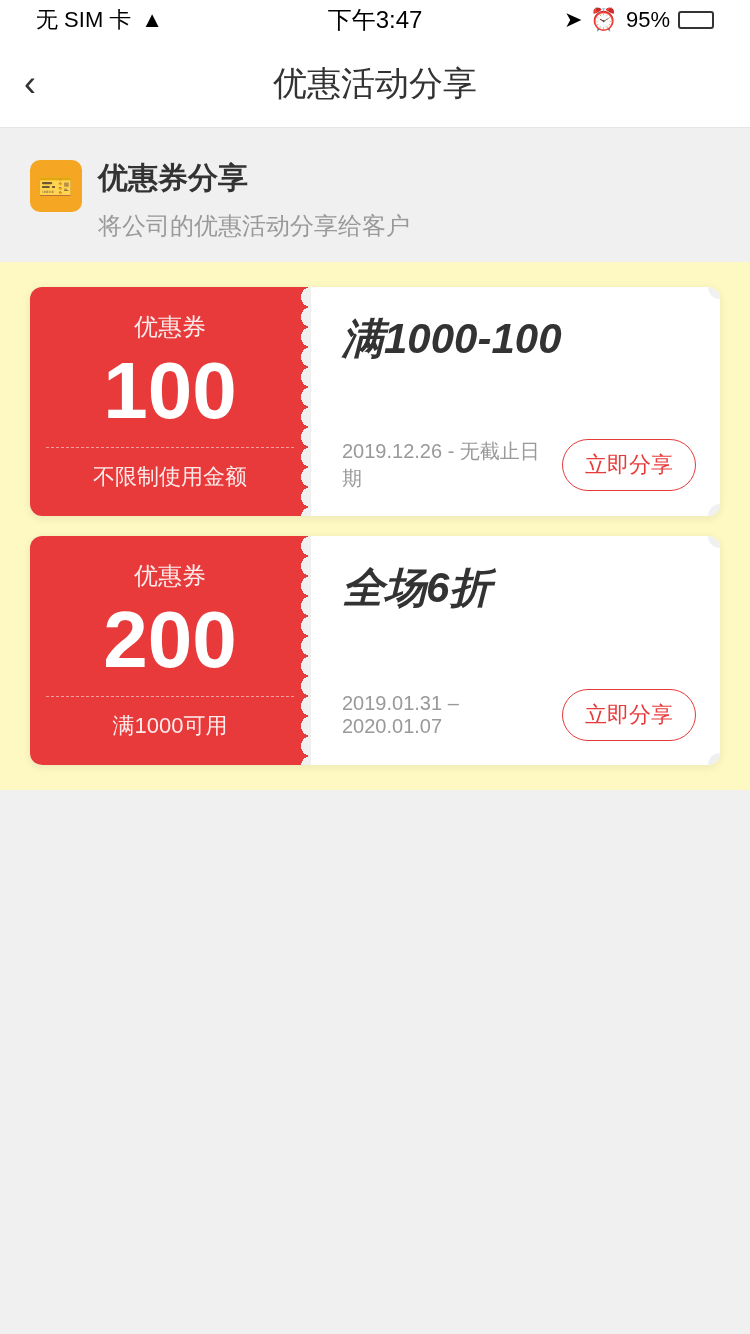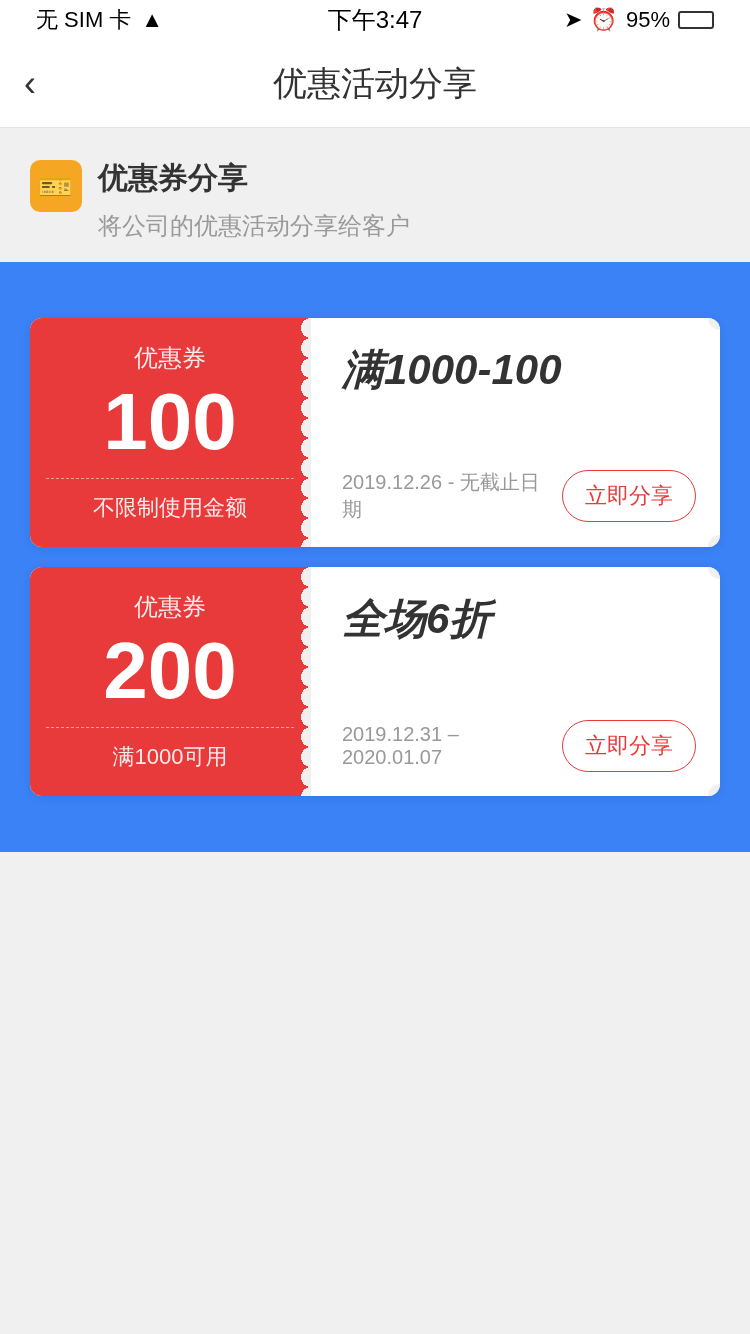--- a/index.html
+++ b/index.html
@@ -107,23 +107,23 @@
       color: #333;
       margin-bottom: 11px;
     }
     .section-text p {
       font-size: 24px;
       color: #999;
     }
 
     
     .coupons-container {
-      background: #3b82f6;
+      background: #fef9c3;
       margin: 0;
-      padding: 36px 0;
+      padding: 5px 0;
     }
 
     
     .coupon-card {
       background: #fff;
       margin: 20px 30px;
       border-radius: 12px;
       display: flex;
       overflow: hidden;
       box-shadow: 0 2px 10px rgba(0,0,0,0.08);
@@ -312,21 +312,21 @@
     <div class="coupon-notch-bottom"></div>
     <div class="coupon-left">
       <span class="coupon-type">优惠券</span>
       <span class="coupon-amount">200</span>
       <hr class="coupon-divider">
       <span class="coupon-condition">满1000可用</span>
     </div>
     <div class="coupon-right">
       <div class="coupon-title">全场6折</div>
       <div class="coupon-meta">
-        <span class="coupon-date">2019.12.31 – 2020.01.07</span>
+        <span class="coupon-date">2019.01.31 – 2020.01.07</span>
         <button class="share-btn">立即分享</button>
       </div>
     </div>
   </div>
 
 </div>
 
 <div class="bottom-area"></div>
 
 </body></html>

